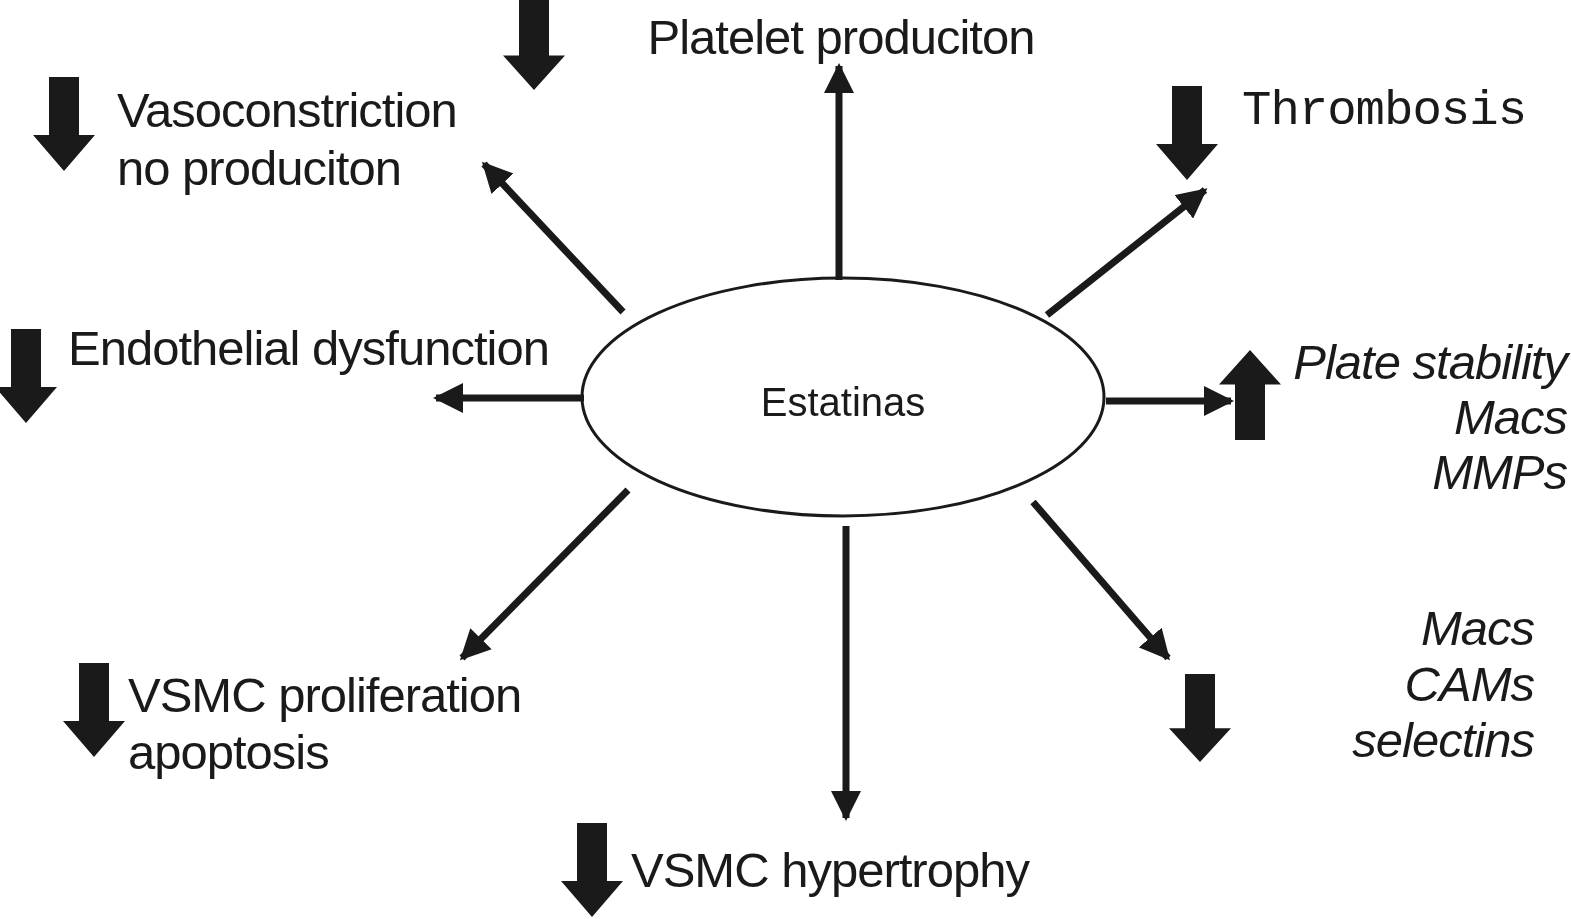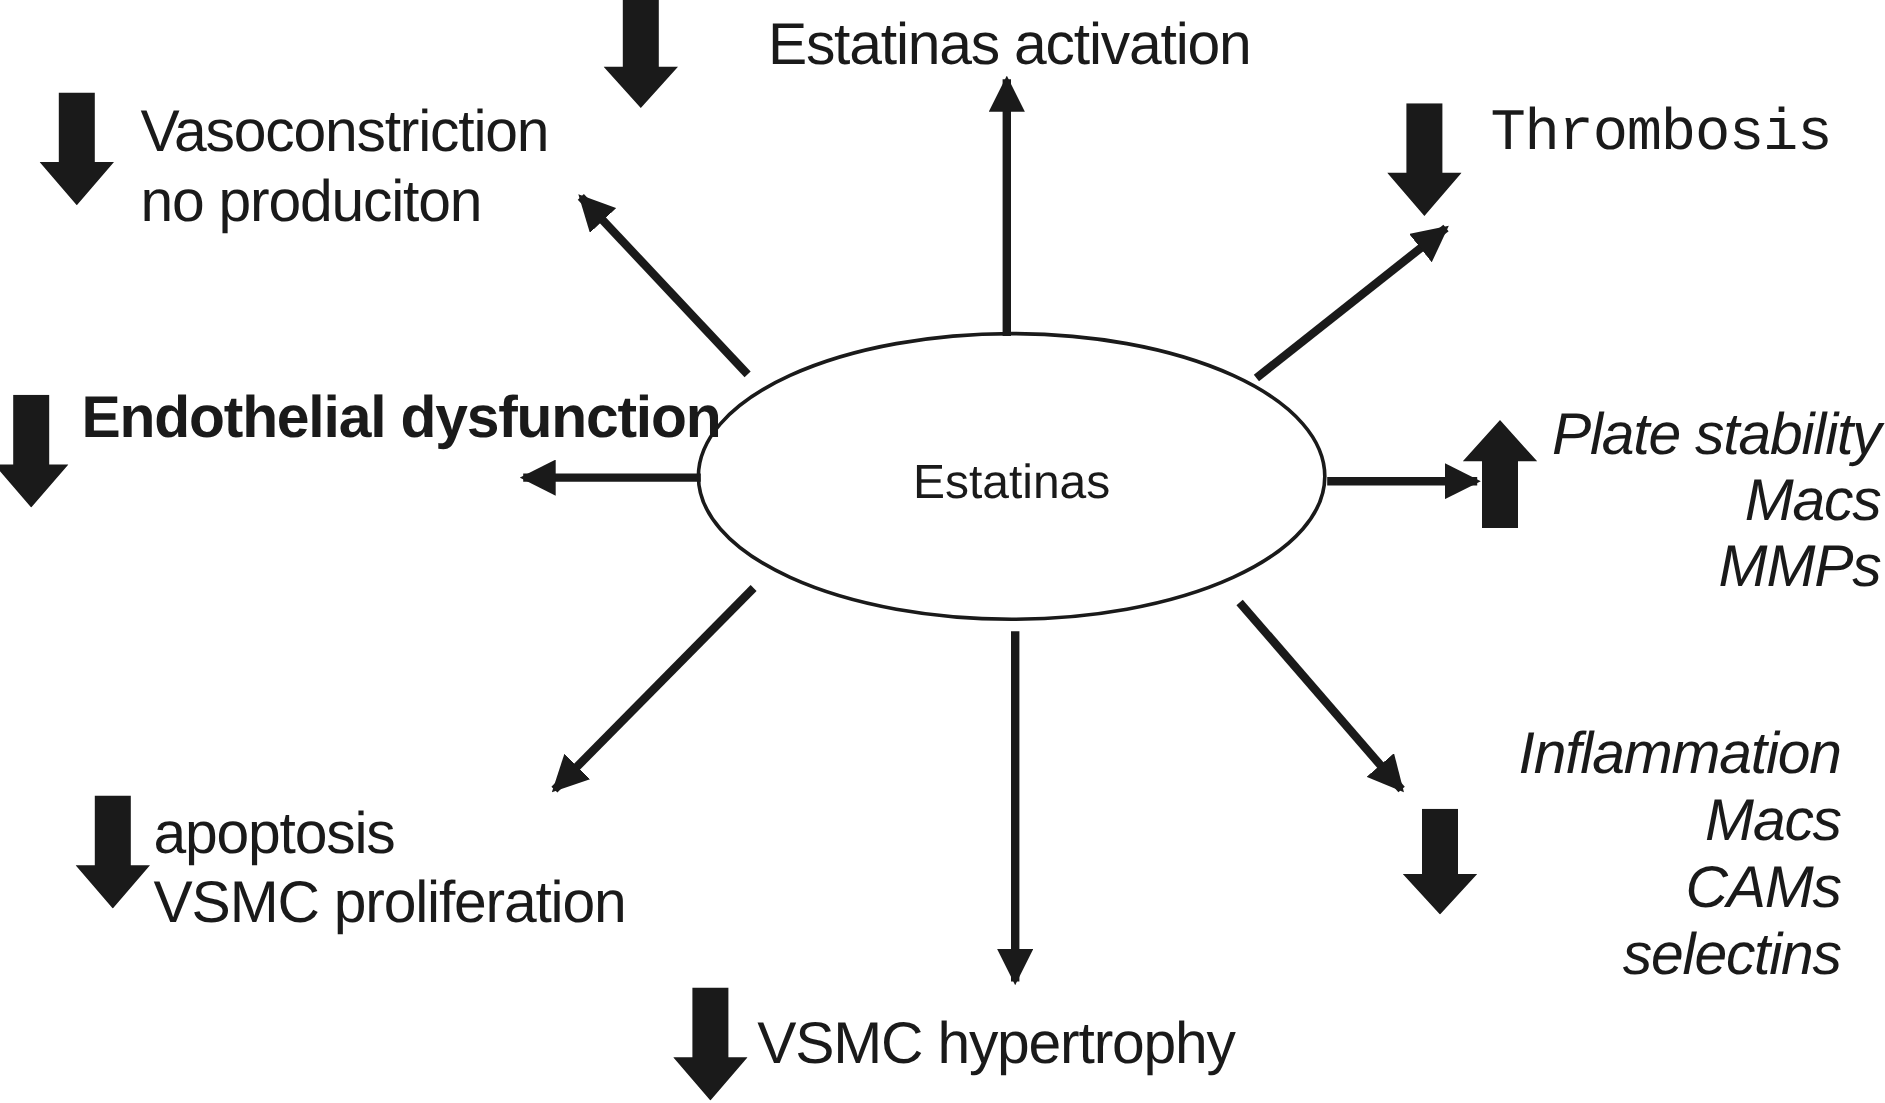--- a/index.html
+++ b/index.html
@@ -105,51 +105,50 @@
     <polygon points="16,0 46,0 46,58 62,58 31,94 0,58 16,58"></polygon>
   </svg>
   <svg class="block-arrow" style="left:1219px; top:350px;" width="62" height="90" viewBox="0 0 62 94" preserveAspectRatio="none">
     <polygon points="31,0 62,36 46,36 46,94 16,94 16,36 0,36"></polygon>
   </svg>
   <svg class="block-arrow" style="left:1169px; top:674px;" width="62" height="88" viewBox="0 0 62 94" preserveAspectRatio="none">
     <polygon points="16,0 46,0 46,58 62,58 31,94 0,58 16,58"></polygon>
   </svg>
 
   <div class="label align-center" style="left:591px; top:8px; width:500px;">
-    <span>Estatinas activation</span>
+    <span>Platelet produciton</span>
   </div>
 
   <div class="label" style="left:117px; top:81px;">
     <span>Vasoconstriction</span>
     <span>no produciton</span>
   </div>
 
-  <div class="label" style="left:68px; top:320px; line-height:57px;font-weight:bold;">
+  <div class="label" style="left:68px; top:320px; line-height:57px;">
     <span>Endothelial dysfunction</span>
   </div>
 
   <div class="label" style="left:128px; top:667px; line-height:57px;">
+    <span>VSMC proliferation</span>
     <span>apoptosis</span>
-    <span>VSMC proliferation</span>
   </div>
 
   <div class="label" style="left:631px; top:841px;">
     <span>VSMC hypertrophy</span>
   </div>
 
   <div class="label" style="left:1242px; top:82px;font-family:Liberation Mono, monospace;">
     <span>Thrombosis</span>
   </div>
 
   <div class="label align-right" style="right:4px; top:335px; line-height:55px;">
     <span>Plate stability</span>
     <span>Macs</span>
     <span>MMPs</span>
   </div>
 
   <div class="label align-right" style="right:37px; top:600px; line-height:56px;">
-    <span>Inflammation</span>
     <span>Macs</span>
     <span>CAMs</span>
     <span>selectins</span>
   </div>
 
 </div>
 
 </body></html>

